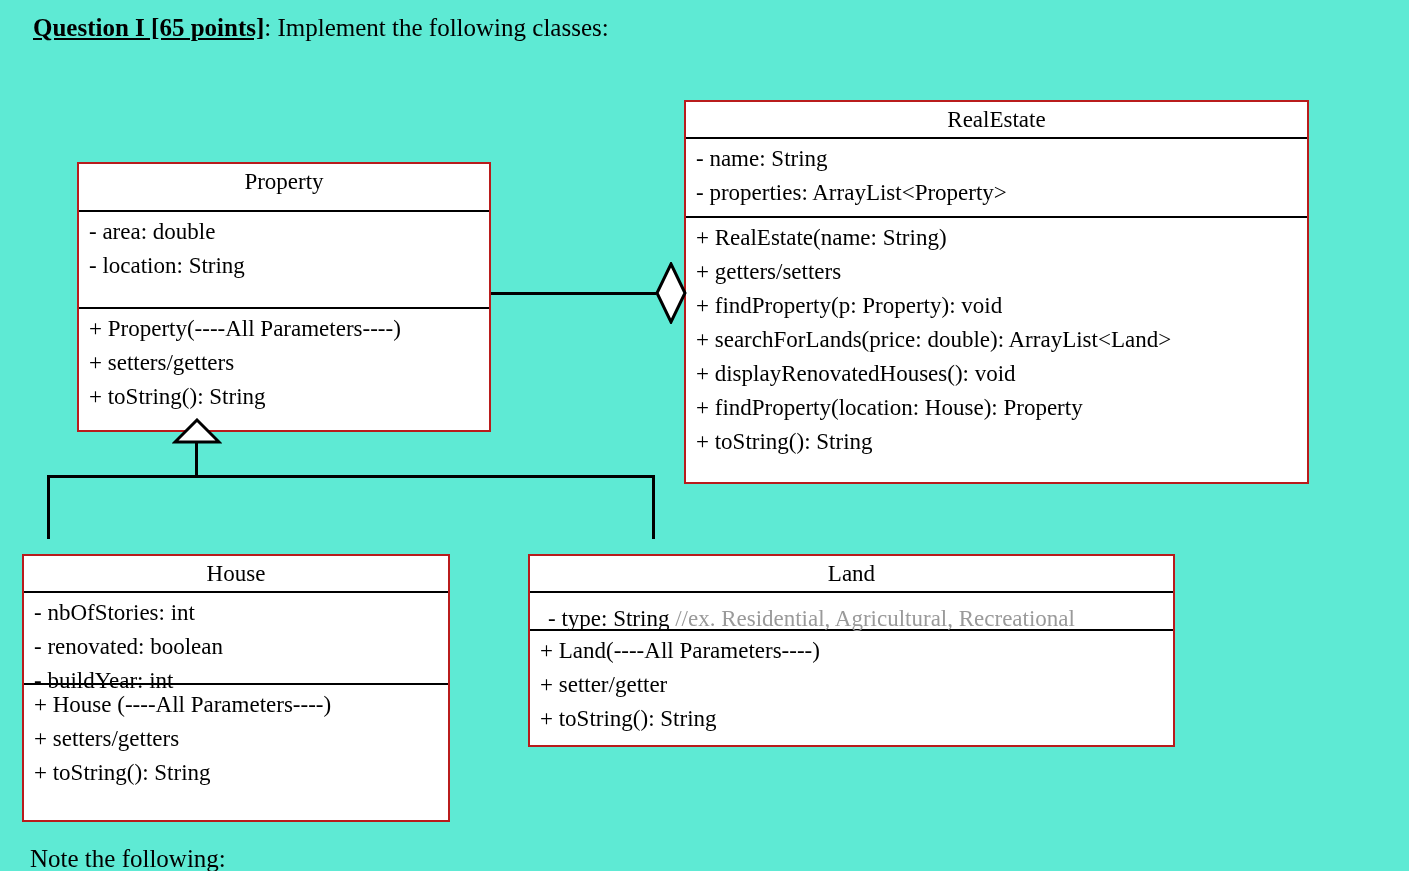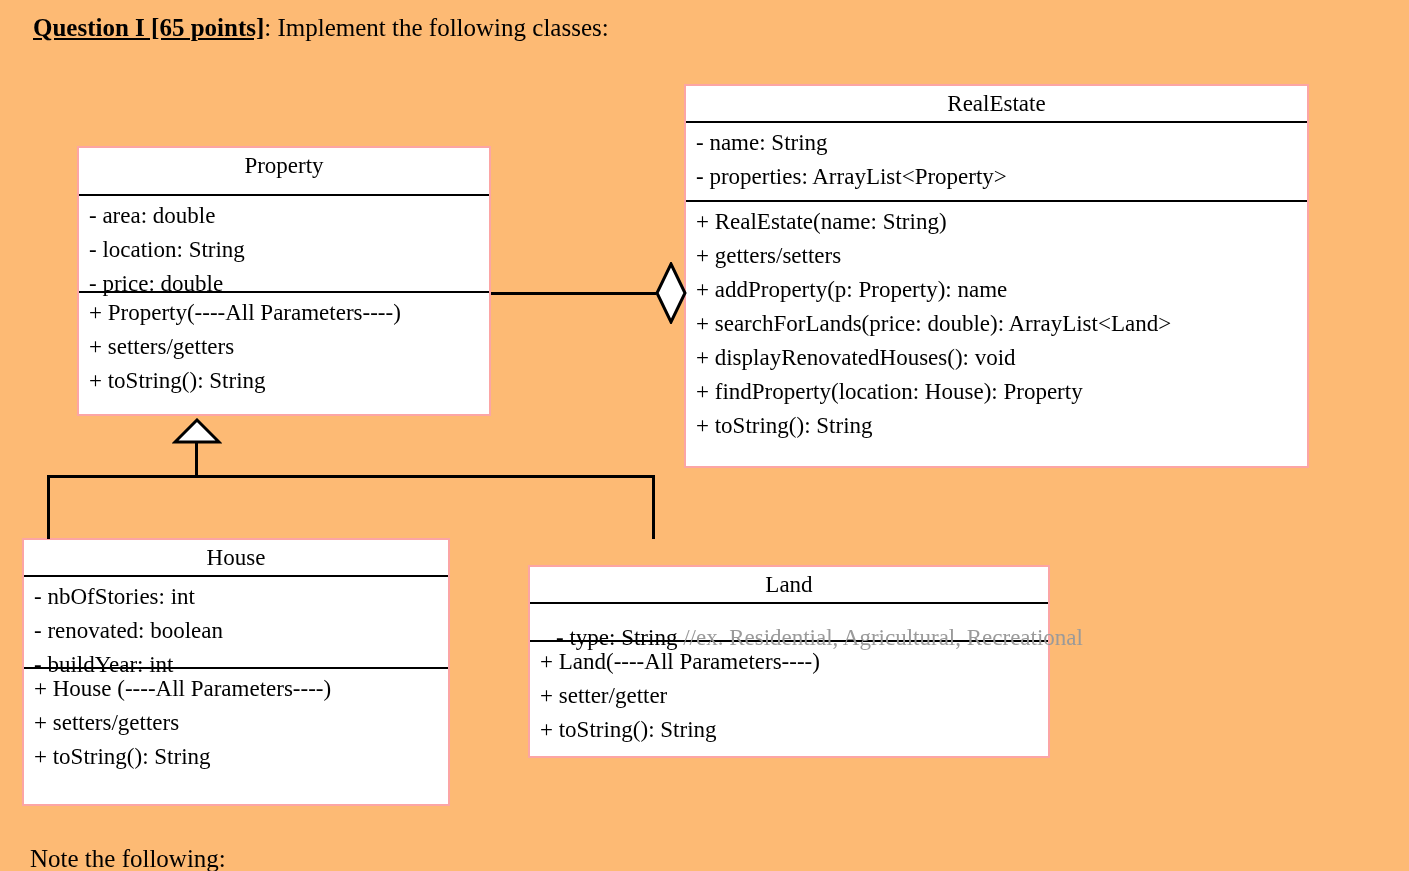--- a/index.html
+++ b/index.html
@@ -9,43 +9,44 @@
   }
   body {
     font-family: "Liberation Serif", "DejaVu Serif", serif;
     color: #000000;
   }
   #page {
     position: relative;
     width: 1409px;
     height: 871px;
     overflow: hidden;
-    background: #fdba74;
+    background: #5eead4;
     font-family: Liberation Serif, serif;
   }
 
   
   .prose {
     position: absolute;
     font-size: 25px;
     line-height: 1.1;
     white-space: nowrap;
     color: #000;
   }
   .q-label {
     font-weight: bold;
     text-decoration: underline;
   }
 
   
   .uml-box {
     position: absolute;
     box-sizing: border-box;
-    border: 2px solid #fca5a5;
+    border: 2px solid #b91c1c;
     background: #fff;
+    margin-top: 16px;
   }
   .uml-title {
     box-sizing: border-box;
     text-align: center;
     font-size: 23px;
     line-height: 1.0;
     padding: 6px 4px 7px 4px;
     border-bottom: 2px solid #000;
     white-space: nowrap;
   }
@@ -89,39 +90,38 @@
 
 <div id="page">
 
   <div class="prose" style="left:33px; top:14px;"><span class="q-label">Question I [65 points]</span><span>: Implement the following classes:</span></div>
 
   <div class="uml-box" style="left:77px; top:146px; width:414px; height:270px;">
     <div class="uml-title" style="height:48px;">Property</div>
     <div class="uml-section divided" style="height:97px;">
       <div class="uml-row">- area: double</div>
       <div class="uml-row">- location: String</div>
-      <div class="uml-row">- price: double</div>
     </div>
     <div class="uml-section">
       <div class="uml-row">+ Property(----All Parameters----)</div>
       <div class="uml-row">+ setters/getters</div>
       <div class="uml-row">+ toString(): String</div>
     </div>
   </div>
 
   <div class="uml-box" style="left:684px; top:84px; width:625px; height:384px;">
     <div class="uml-title" style="height:37px;">RealEstate</div>
     <div class="uml-section divided" style="height:79px;">
       <div class="uml-row">- name: String</div>
       <div class="uml-row">- properties: ArrayList&lt;Property&gt;</div>
     </div>
     <div class="uml-section">
       <div class="uml-row">+ RealEstate(name: String)</div>
       <div class="uml-row">+ getters/setters</div>
-      <div class="uml-row">+ addProperty(p: Property): name</div>
+      <div class="uml-row">+ findProperty(p: Property): void</div>
       <div class="uml-row">+ searchForLands(price: double): ArrayList&lt;Land&gt;</div>
       <div class="uml-row">+ displayRenovatedHouses(): void</div>
       <div class="uml-row">+ findProperty(location: House): Property</div>
       <div class="uml-row">+ toString(): String</div>
     </div>
   </div>
 
   <div class="uml-box" style="left:22px; top:538px; width:428px; height:268px;">
     <div class="uml-title" style="height:37px;">House</div>
     <div class="uml-section divided" style="height:92px;">
@@ -129,23 +129,23 @@
       <div class="uml-row">- renovated: boolean</div>
       <div class="uml-row">- buildYear: int</div>
     </div>
     <div class="uml-section">
       <div class="uml-row">+ House (----All Parameters----)</div>
       <div class="uml-row">+ setters/getters</div>
       <div class="uml-row">+ toString(): String</div>
     </div>
   </div>
 
-  <div class="uml-box" style="left:528px; top:565px; width:522px; height:193px;">
+  <div class="uml-box" style="left:528px; top:538px; width:647px; height:193px;">
     <div class="uml-title" style="height:37px;">Land</div>
-    <div class="uml-section divided" style="height:38px; padding:16px;">
+    <div class="uml-section divided" style="height:38px; padding:8px;">
       <div class="uml-row" style="padding-top:6px;"><span>- type: String</span> <span class="comment">//ex. Residential, Agricultural, Recreational</span></div>
     </div>
     <div class="uml-section">
       <div class="uml-row">+ Land(----All Parameters----)</div>
       <div class="uml-row">+ setter/getter</div>
       <div class="uml-row">+ toString(): String</div>
     </div>
   </div>
 
   <div class="line-h" style="left:491px; top:292px; width:165px;"></div>

